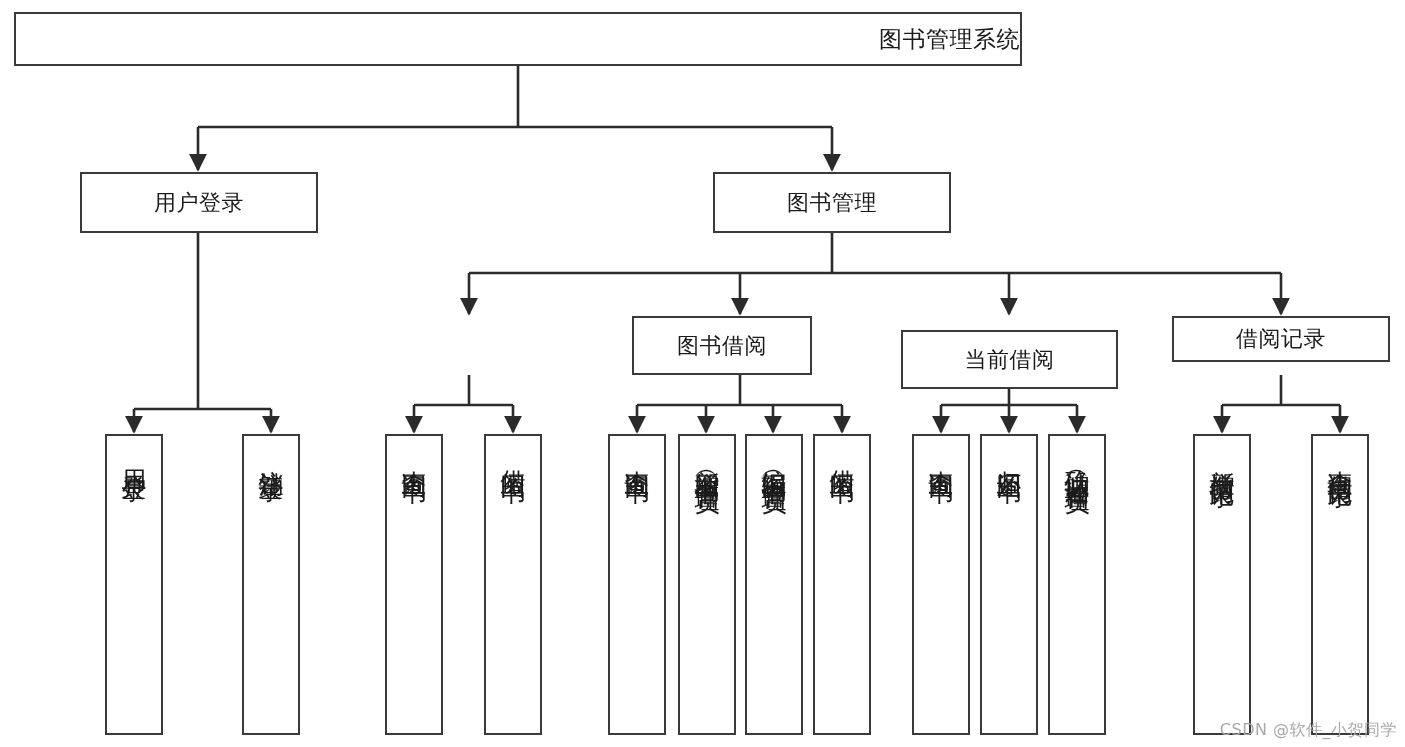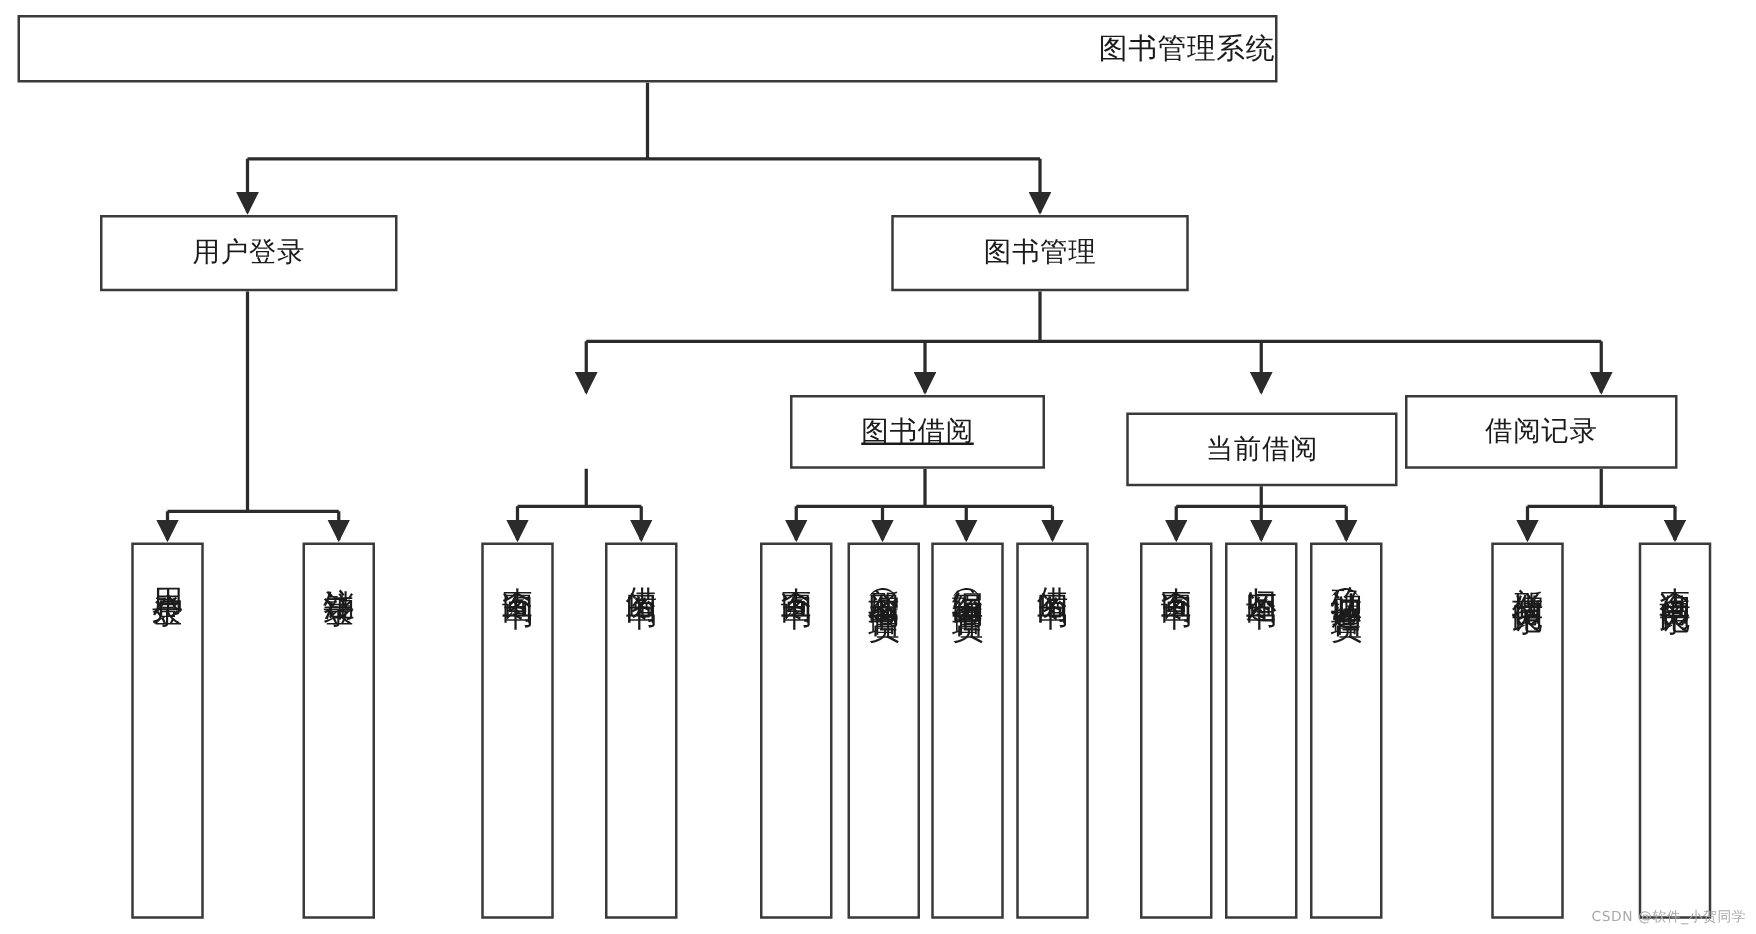--- a/index.html
+++ b/index.html
@@ -55,21 +55,21 @@
     line-height: 1;
     white-space: nowrap;
   }
   .node.root .label {
     font-size: 23px;
   }
   #watermark {
     position: absolute;
     right: 8px;
     bottom: 6px;
-    font-size: 11px;
+    font-size: 16px;
     color: #a9a9a9;
     letter-spacing: 0.5px;
     white-space: nowrap;
     pointer-events: none;
   }
 </style>
 </head>
 <body>
 
 <div id="canvas">
@@ -130,29 +130,29 @@
 
   <div class="node horiz" style="left:80px; top:172px; width:238px; height:61px;">
     <span class="label">用户登录</span>
   </div>
 
   <div class="node horiz" style="left:713px; top:172px; width:238px; height:61px;">
     <span class="label">图书管理</span>
   </div>
 
 
-  <div class="node horiz" style="left:632px; top:316px; width:204px; height:59px;text-decoration:underline;">
+  <div class="node horiz" style="left:632px; top:316px; width:180px; height:59px;">
     <span class="label">图书借阅</span>
   </div>
 
   <div class="node horiz" style="left:901px; top:330px; width:217px; height:59px;">
     <span class="label">当前借阅</span>
   </div>
 
-  <div class="node horiz" style="left:1124px; top:316px; width:218px; height:59px;">
+  <div class="node horiz" style="left:1172px; top:316px; width:218px; height:46px;">
     <span class="label">借阅记录</span>
   </div>
 
   <div class="node vert" style="left:105px; top:434px; width:58px; height:301px;">
     <span class="label">用户登录</span>
   </div>
 
   <div class="node vert" style="left:242px; top:434px; width:58px; height:301px;">
     <span class="label">注销登录</span>
   </div>

